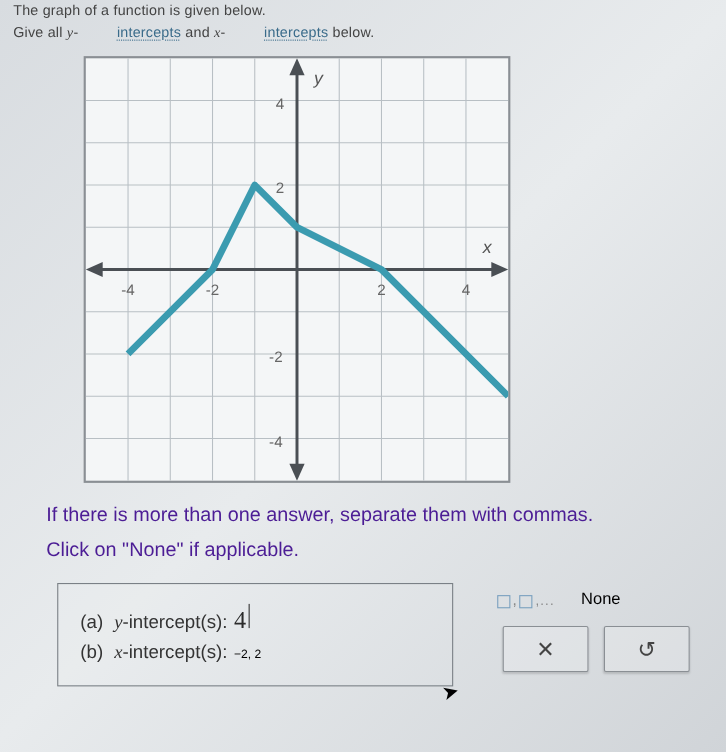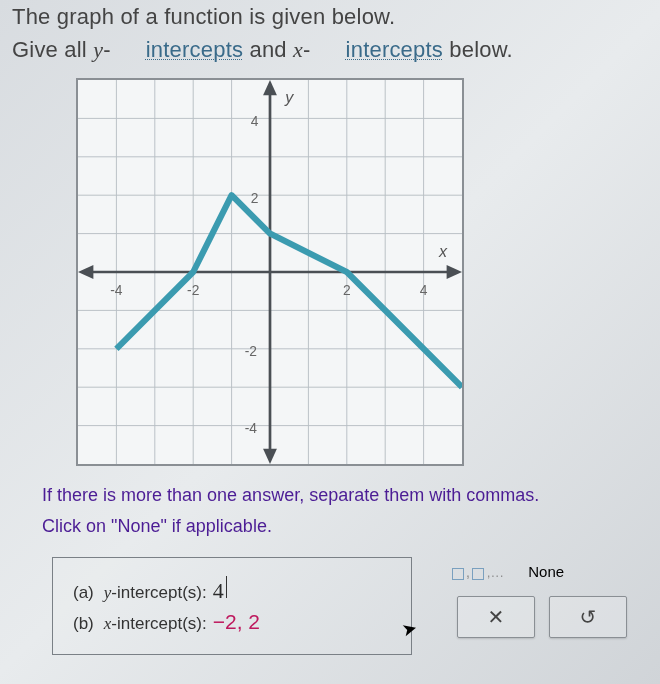--- a/index.html
+++ b/index.html
@@ -7,21 +7,21 @@
       width: 660px;
       height: 684px;
       background: linear-gradient(135deg, #d8dce0 0%, #e8ebed 50%, #d0d4d8 100%);
       font-family: Verdana, Geneva, sans-serif;
       color: #333;
       padding: 0 12px;
       overflow: hidden;
       position: relative;
     }
     .prompt {
-      font-size: 22px;
+      font-size: 13px;
       line-height: 1.5;
       color: #444;
       margin-bottom: 12px;
       letter-spacing: 0.2px;
     }
     .intercept-link {
       text-decoration: underline dotted;
       text-decoration-thickness: 1px;
       text-underline-offset: 2px;
       color: #3a6b8a;
@@ -64,22 +64,22 @@
       font-family: Verdana, sans-serif;
     }
     .answer-box .label-part { margin-right: 10px; }
     .answer-box .handwritten {
       font-family: 'Comic Sans MS', cursive;
       font-size: 22px;
       color: #2b2b2b;
       margin-left: 6px;
     }
     .answer-box .typed-ans {
-      font-size: 21px;
-      color: #be185d;
+      font-size: 11px;
+      color: #000000;
       margin-left: 6px;
     }
     .cursor-bar {
       display:inline-block;
       width:1.5px;
       height:22px;
       background:#333;
       vertical-align:middle;
       margin-left:2px;
     }

